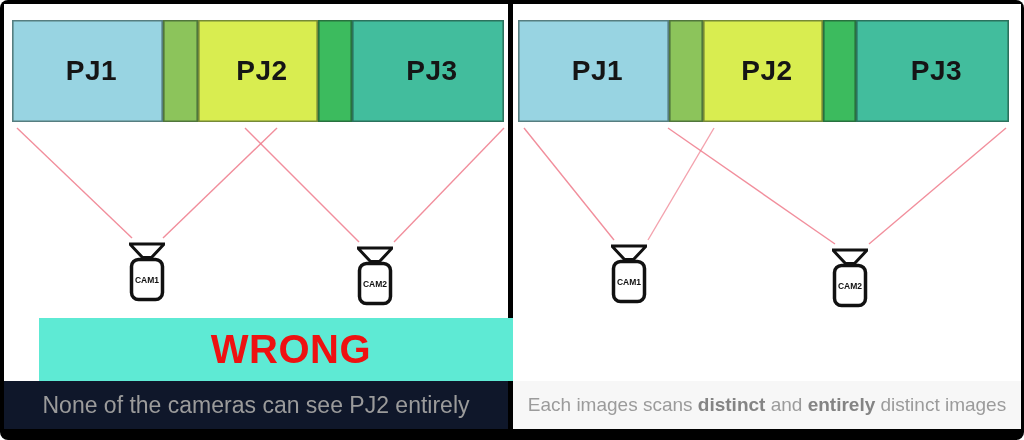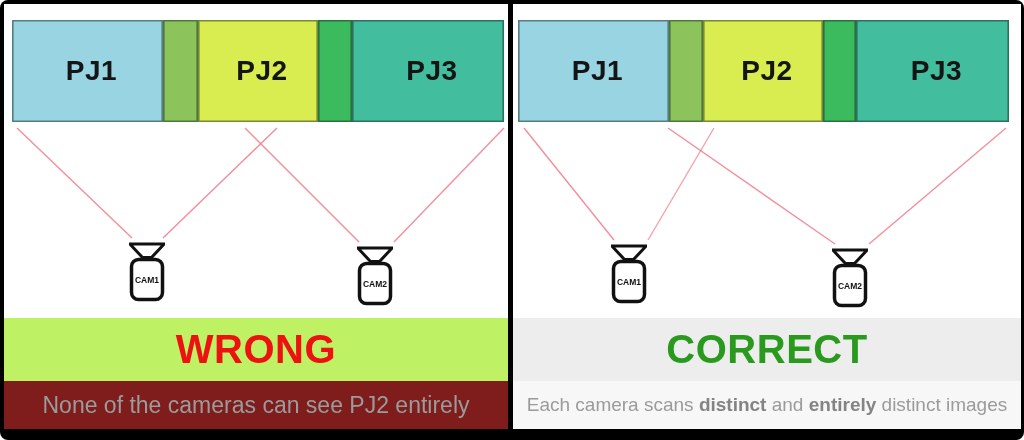--- a/index.html
+++ b/index.html
@@ -84,25 +84,25 @@
       </svg>
     </div>
     <div class="cam" style="left:353px;top:242px">
       <svg width="36" height="62" viewBox="0 0 36 62">
         <polygon points="0.8,2 35.2,2 22.5,15.5 13.5,15.5" fill="#fff" stroke="#111" stroke-width="3"></polygon>
         <rect x="2.5" y="17.5" width="31" height="40" rx="7" fill="#fff" stroke="#111" stroke-width="3.5"></rect>
         <text x="18" y="41" text-anchor="middle">CAM2</text>
       </svg>
     </div>
 
-    <div class="band-verdict" style="background-color: #bef264;">
+    <div class="band-verdict" style="background-color: #5eead4; margin-left: 35px;">
       <span class="verdict" style="color: rgb(238, 17, 17);">WRONG</span>
     </div>
 
-    <div class="band-caption" style="background-color: #7f1d1d; align-items: center;">
+    <div class="band-caption" style="background-color: #0f172a; align-items: center;">
       <span class="caption">None of the cameras can see PJ2 entirely</span>
     </div>
   </div>
 
   <div class="panel" id="panel-right">
 
     <div class="bar">
       <div class="seg" style="width: 151px; background-color: rgb(152, 212, 226);">
         <span class="seg-label">PJ1</span>
       </div>
@@ -131,22 +131,19 @@
       </svg>
     </div>
     <div class="cam" style="left:319px;top:244px">
       <svg width="36" height="62" viewBox="0 0 36 62">
         <polygon points="0.8,2 35.2,2 22.5,15.5 13.5,15.5" fill="#fff" stroke="#111" stroke-width="3"></polygon>
         <rect x="2.5" y="17.5" width="31" height="40" rx="7" fill="#fff" stroke="#111" stroke-width="3.5"></rect>
         <text x="18" y="41" text-anchor="middle">CAM2</text>
       </svg>
     </div>
 
-    <div class="band-verdict" style="background-color: rgb(237, 237, 237);">
-      <span class="verdict" style="color: rgb(42, 154, 30);">CORRECT</span>
-    </div>
 
     <div class="band-caption" style="background-color: rgb(247, 247, 247);">
-      <span class="caption"><span>Each camera scans </span><b>distinct</b><span> and </span><b>entirely</b><span> distinct images</span></span>
+      <span class="caption"><span>Each images scans </span><b>distinct</b><span> and </span><b>entirely</b><span> distinct images</span></span>
     </div>
   </div>
 
 </div>
 
 </body></html>

